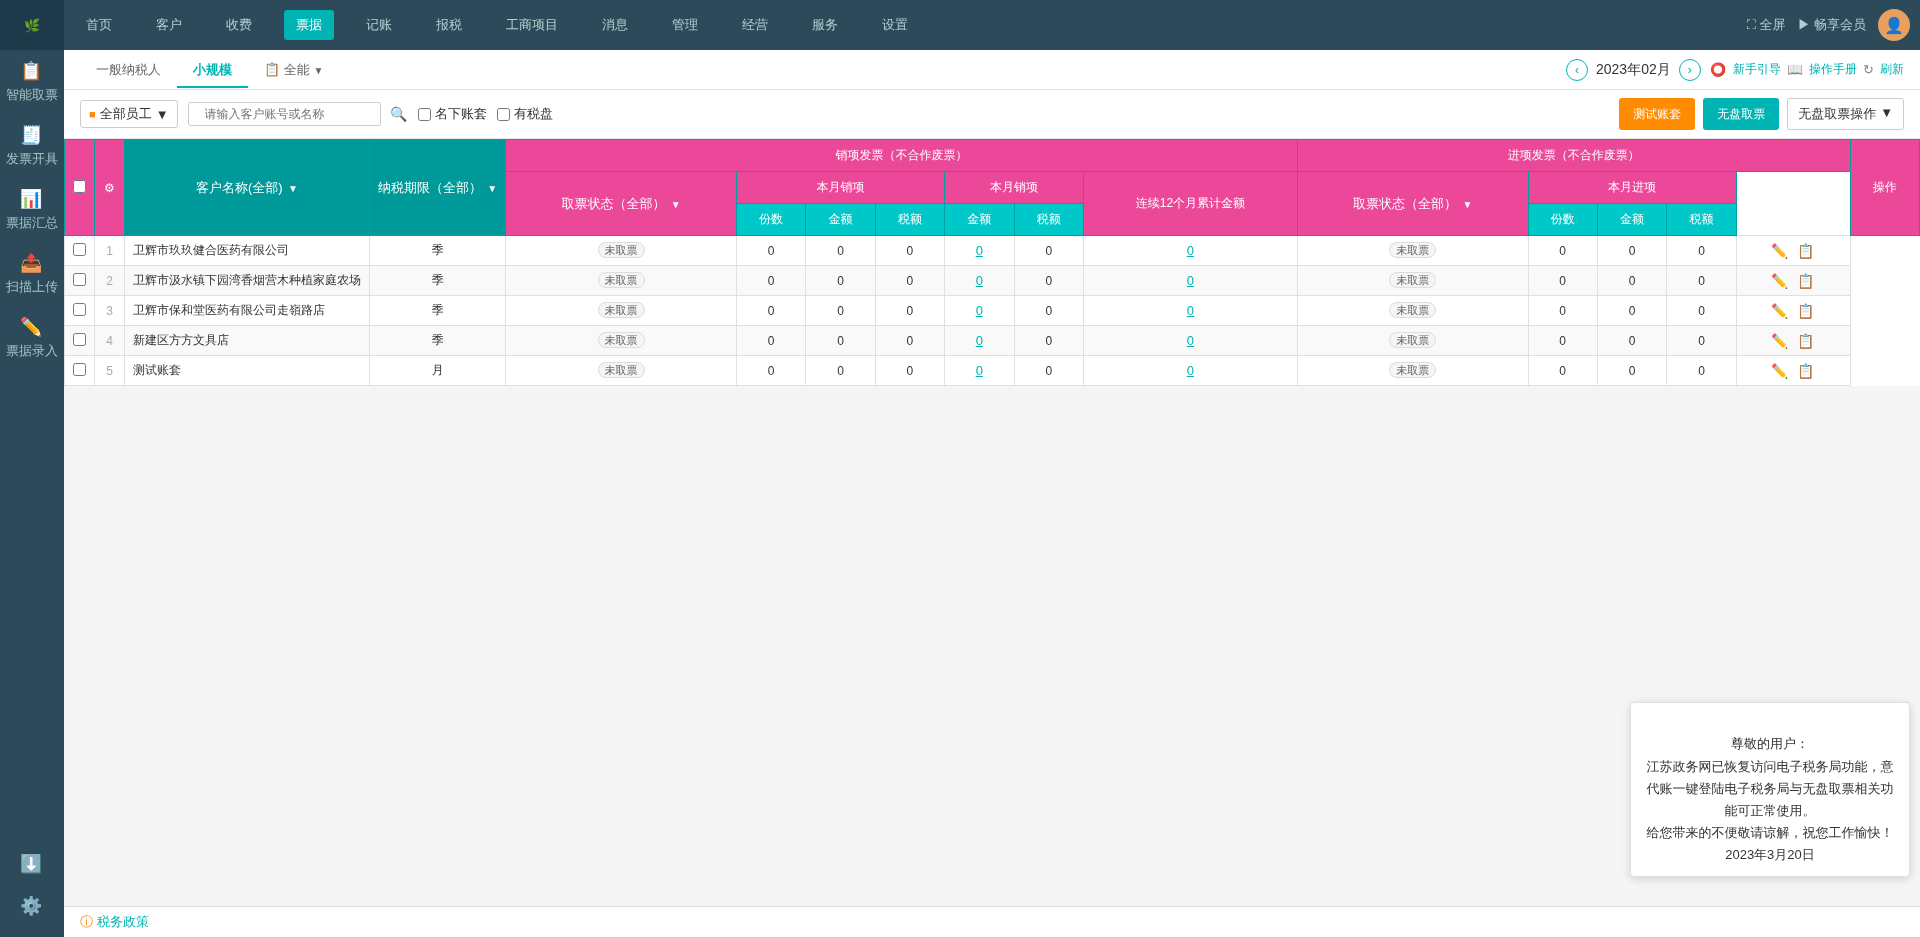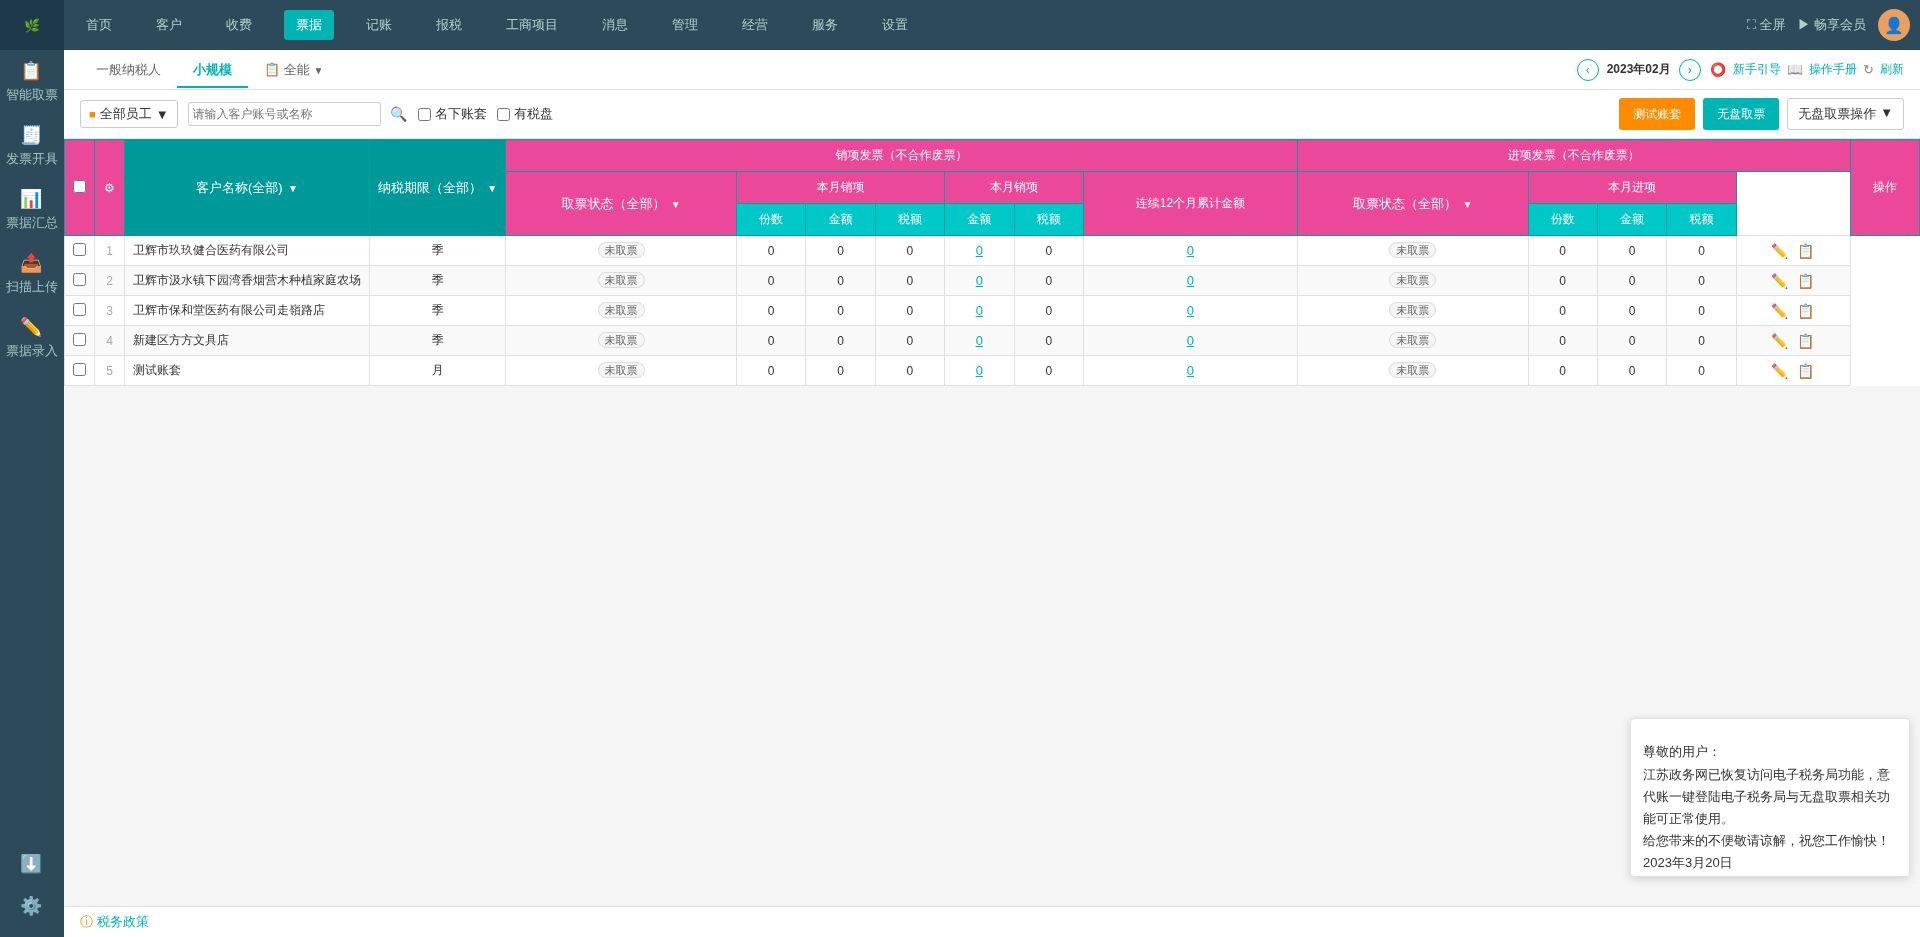--- a/index.html
+++ b/index.html
@@ -147,21 +147,21 @@
     .period-nav .arrow-btn {
       width: 22px; height: 22px;
       border-radius: 50%;
       border: 1px solid #00b4b4;
       background: #fff;
       color: #00b4b4;
       cursor: pointer;
       display: flex; align-items: center; justify-content: center;
       font-size: 12px;
     }
-    .period-text { font-size: 12px; color: #333; font-weight: bold; }
+    .period-text { font-size: 14px; color: #333; font-weight: normal; }
 
     
     .top-actions {
       display: flex;
       align-items: center;
       gap: 6px;
       margin-left: 10px;
       font-size: 12px;
       color: #666;
     }
@@ -183,21 +183,21 @@
       padding: 4px 8px;
       font-size: 12px;
       background: #fff;
       color: #333;
       cursor: pointer;
       display: flex; align-items: center; gap: 4px;
     }
     .toolbar-input {
       border: 1px solid #ccc;
       border-radius: 3px;
-      padding: 4px 4px;
+      padding: 4px 16px;
       font-size: 12px;
       width: 193px;
     }
     .search-btn {
       background: none;
       border: none;
       cursor: pointer;
       color: #888;
       font-size: 14px;
     }
@@ -297,23 +297,24 @@
       background: #e8f8f8;
       padding: 8px 12px;
       font-size: 13px;
       color: #00a0a0;
       font-weight: bold;
       display: flex;
       justify-content: space-between;
       align-items: center;
     }
     .notification-body {
-      padding: 2px 12px;
+      padding: 10px 12px;
       line-height: 1.8;
       color: #333;
+      text-align: center;
     }
     .notification-close {
       cursor: pointer;
       color: #999;
       font-size: 16px;
     }
 
     
     .bottom-bar {
       background: #fff;

